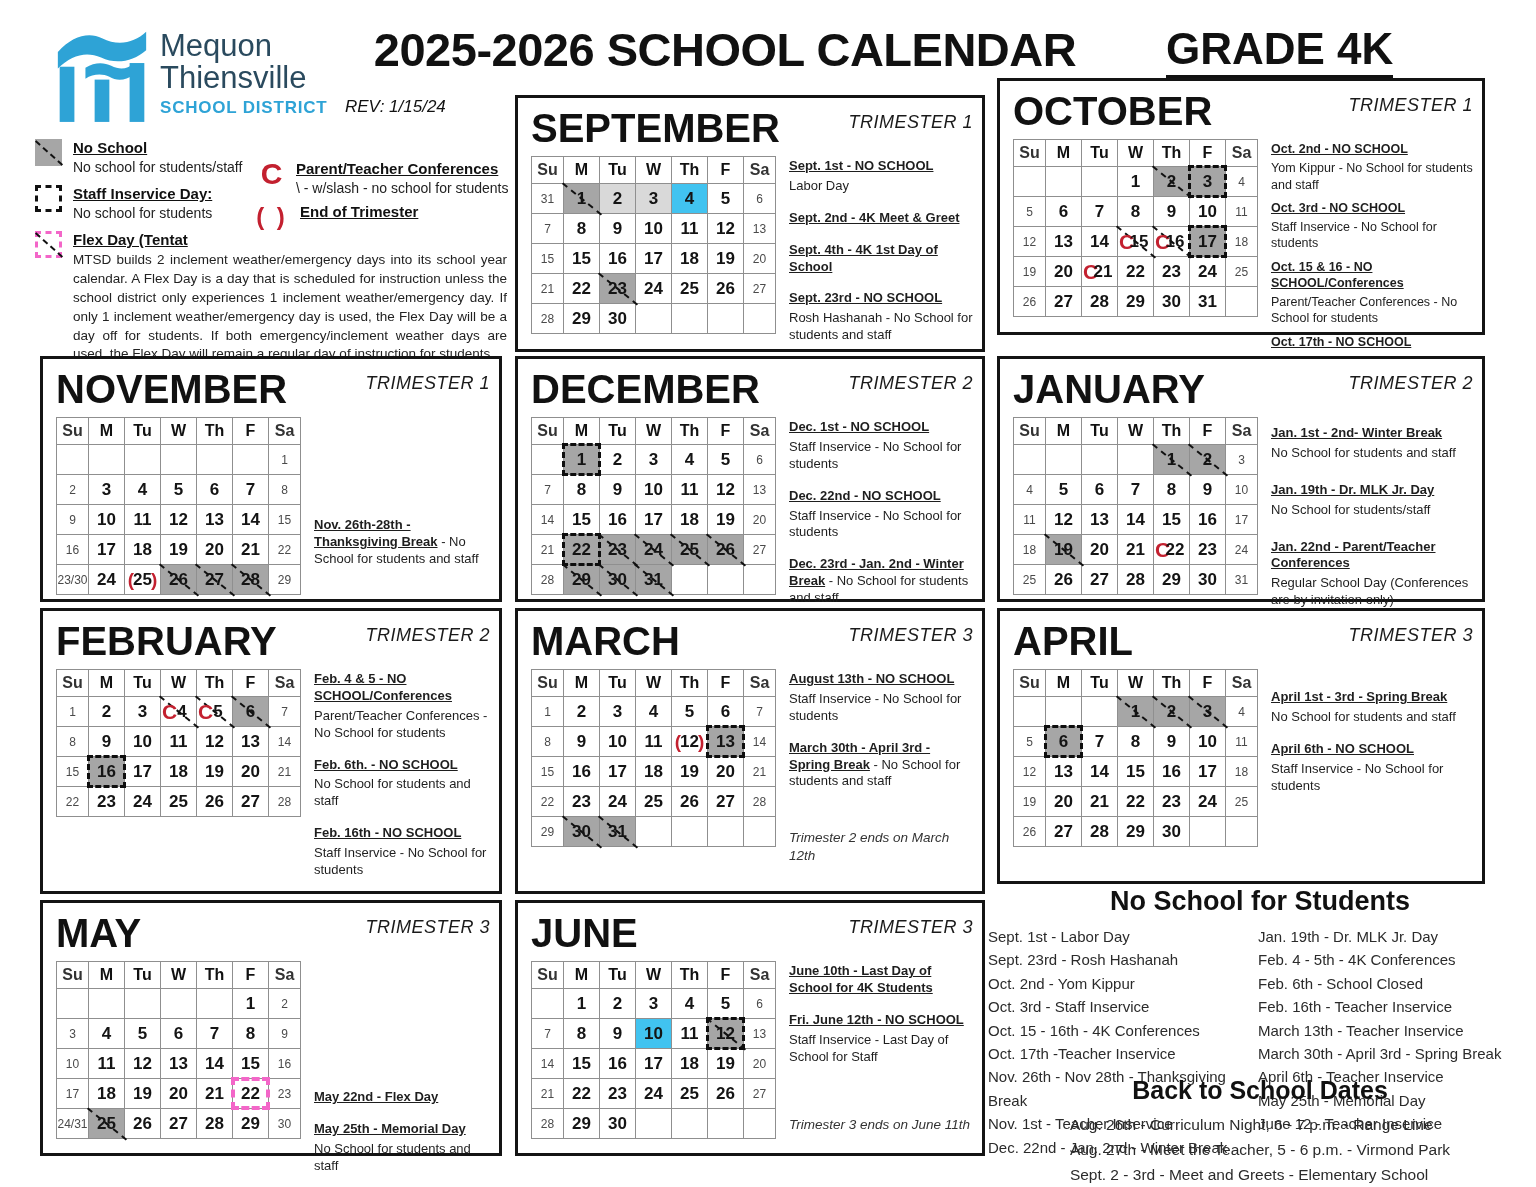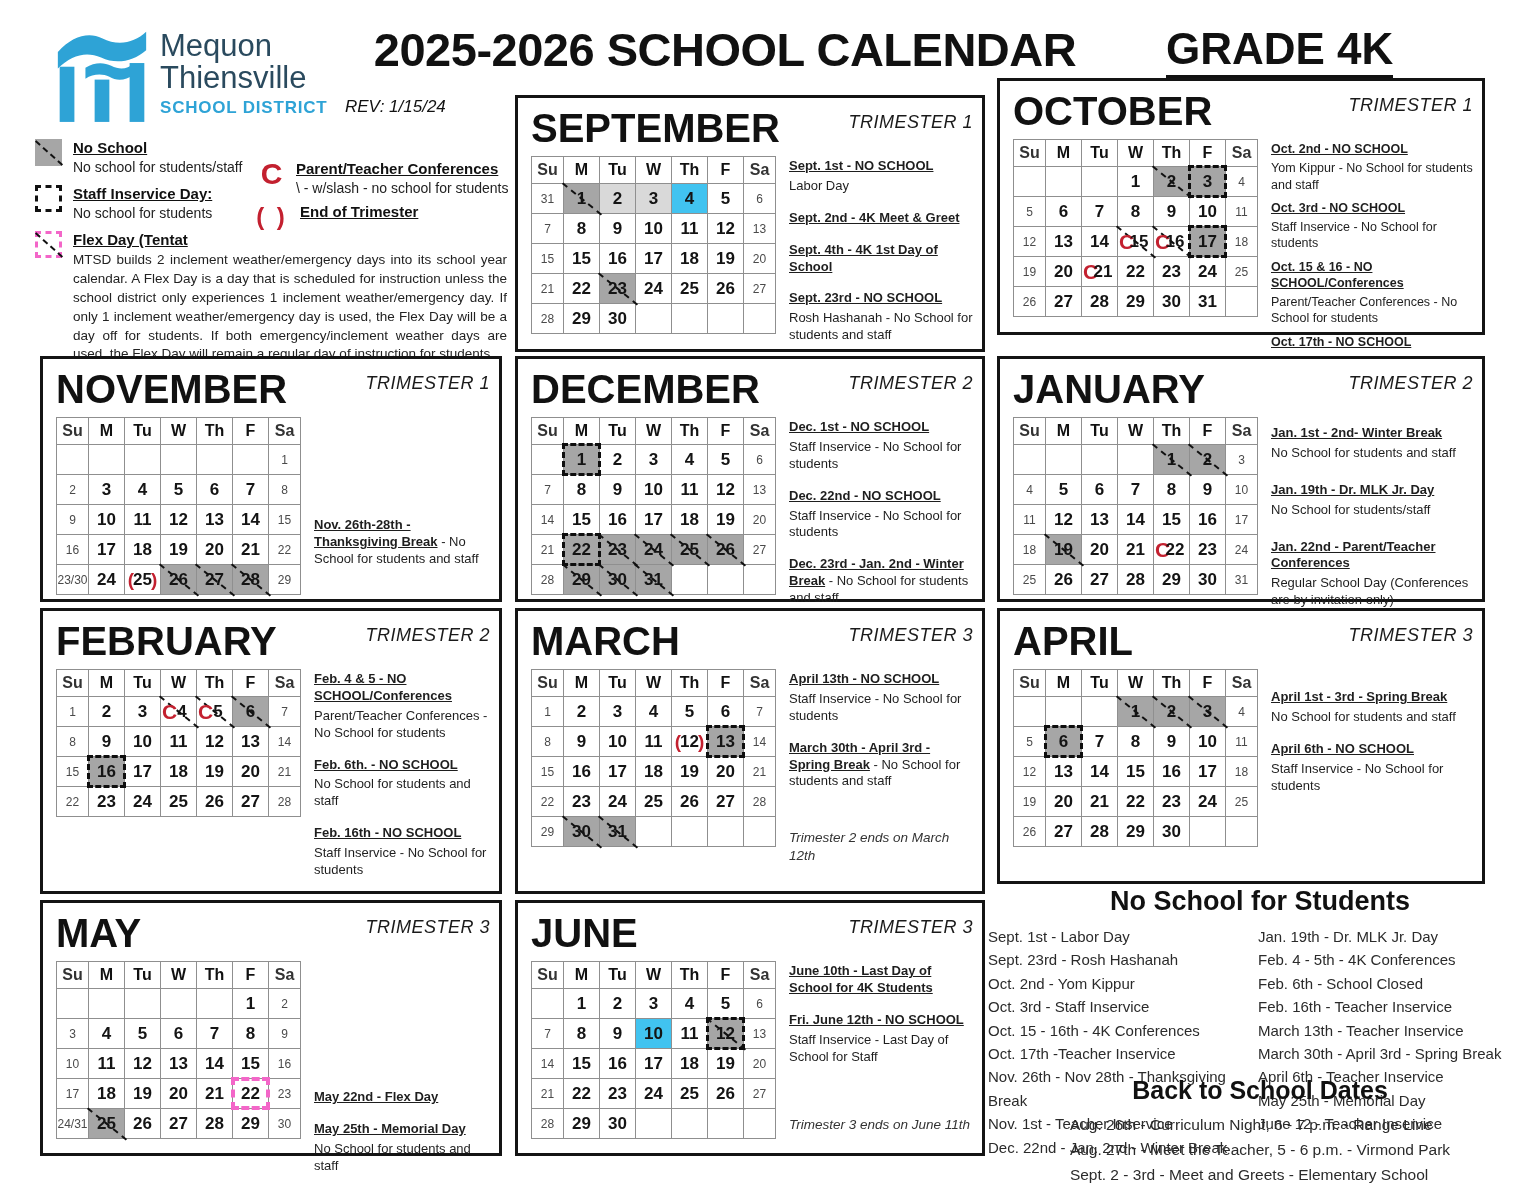--- a/index.html
+++ b/index.html
@@ -1599,21 +1599,21 @@
                   </div>
                 </td>
                 <td></td>
                 <td></td>
                 <td></td>
                 <td class="we"></td>
               </tr>
             </tbody>
           </table>
           <div class="notes">
-            <div class="note"><span class="nh">April 13th - NO SCHOOL</span><div class="nb">Staff Inservice - No School for students</div></div>
+            <div class="note"><span class="nh">August 13th - NO SCHOOL</span><div class="nb">Staff Inservice - No School for students</div></div>
             <div class="note inline"><span class="nh">March 30th - April 3rd - Spring Break</span><span class="nr"> - No School for students and staff</span></div>
             <div class="note italic">Trimester 2 ends on March 12th</div>
           </div>
         </div>
       </section>
       <section class="month" id="m-april">
         <div class="month-head">
           <h2 class="month-name">APRIL</h2>
           <div class="trimester">TRIMESTER 3</div>
         </div>

